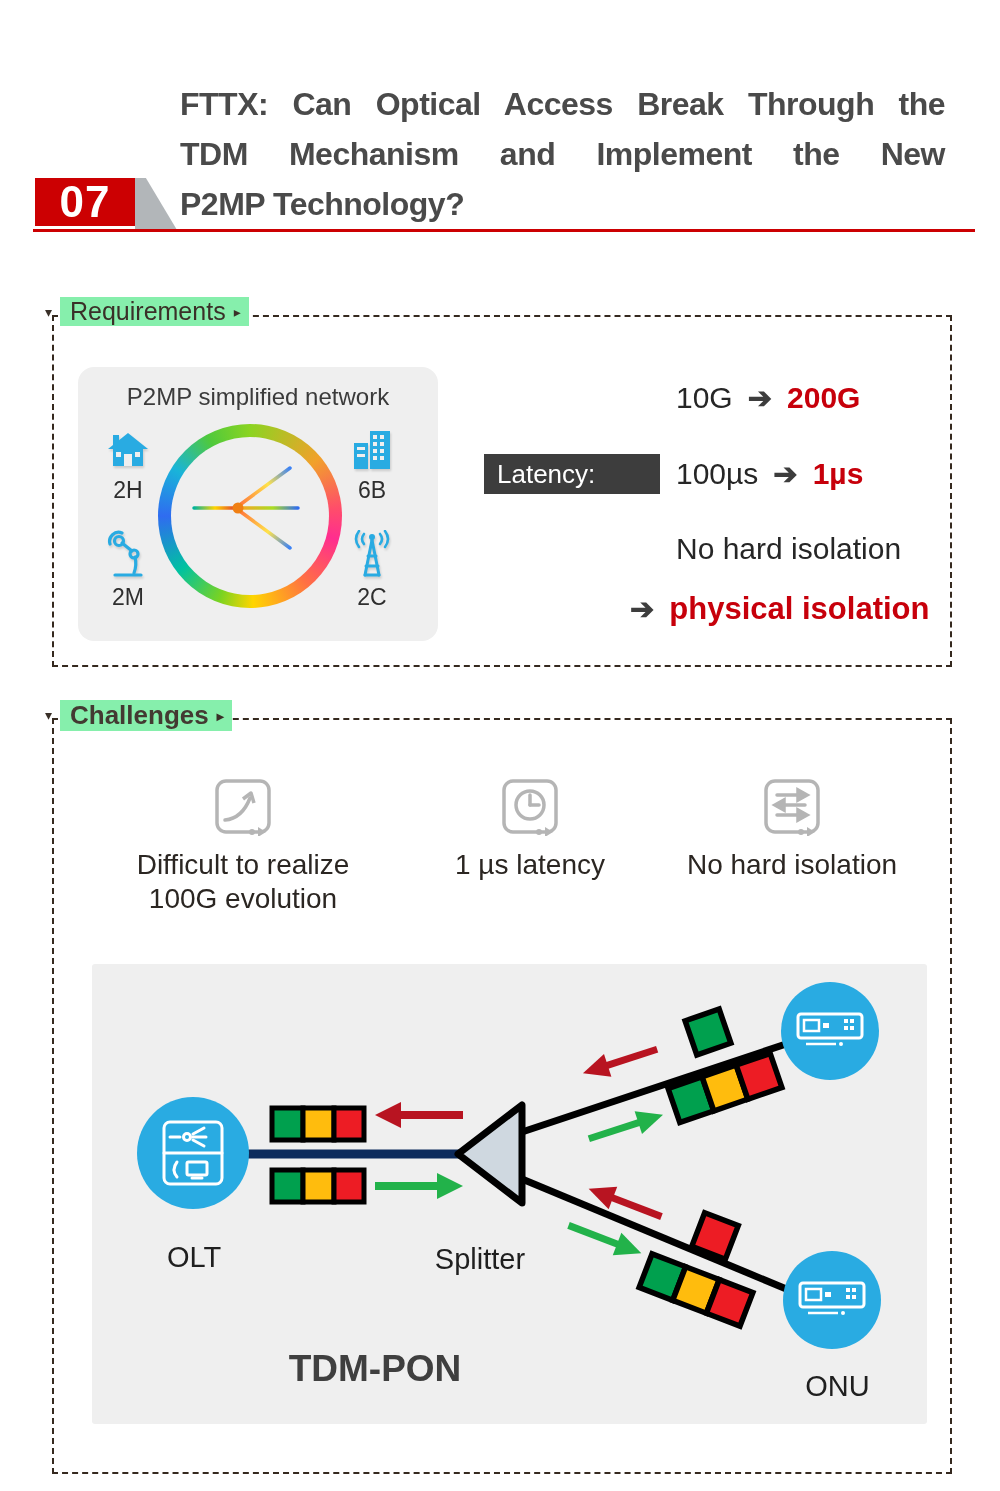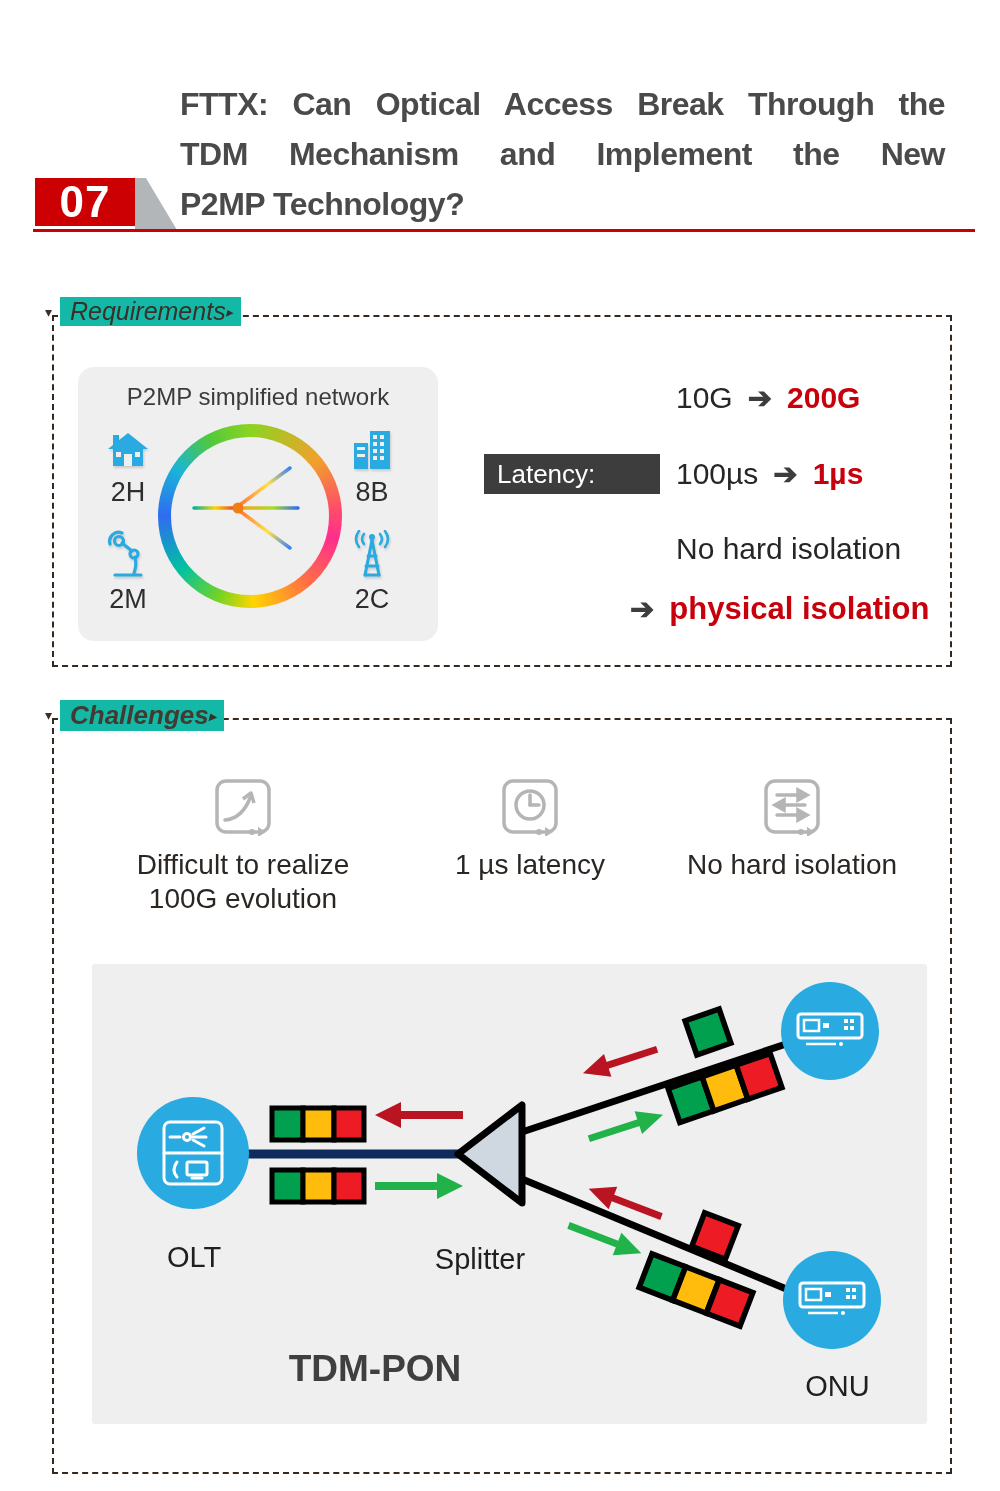--- a/index.html
+++ b/index.html
@@ -19,41 +19,41 @@
     justify-content:center;letter-spacing:1px;}
   .gray-flag{left:135px;top:178px;width:42px;height:52px;background:#b2b6b9;
     clip-path:polygon(0 0,26% 0,100% 100%,0 100%);}
   .page-title{left:180px;top:79px;width:765px;font-size:32px;font-weight:bold;
     color:var(--title-ink);line-height:50px;letter-spacing:-0.5px;}
   .t-just{text-align:justify;text-align-last:justify;}
   .red-rule{left:33px;top:229px;width:942px;height:3px;background:var(--red-box);}
 
   
   .section{position:absolute;left:52px;width:896px;border:2px dashed var(--border-ink);}
-  .section-label{position:absolute;top:-20px;left:6px;background:#14b8a6;
+  .section-label{position:absolute;top:-20px;left:6px;background:#86efac;
     padding:0 8px 0 10px;font-size:25px;color:#3a3028;display:flex;
-    align-items:center;gap:0;white-space:nowrap;font-style:italic;}
+    align-items:center;gap:8px;white-space:nowrap;}
   .section-label .mk{font-size:14px;color:#3a3028;}
   .mk-down{position:absolute;left:-9px;top:-13px;font-size:14px;color:#3a3028;}
   .bold{font-weight:bold;}
 
   
   .p2mp-card{left:24px;top:50px;width:360px;height:274px;background:var(--panel);
     border-radius:16px;}
   .p2mp-title{position:absolute;top:16px;left:0;width:100%;text-align:center;
     font-size:24px;color:#3b3b3b;}
   .ring{position:absolute;left:80px;top:57px;width:184px;height:184px;border-radius:50%;
     background:conic-gradient(from 0deg,#8bd421,#f1a12b 50deg,#ff4d6a 85deg,
       #ff2d8f 105deg,#ff7043 140deg,#ffd500 178deg,#7ad321 200deg,#00c2a0 232deg,
       #2f6cf0 270deg,#19b4d9 302deg,#4fc93c 332deg,#8bd421 360deg);}
   .ring-hole{position:absolute;inset:13px;border-radius:50%;background:var(--panel);}
   .ring-center{position:absolute;left:80px;top:57px;width:184px;height:184px;}
   .node{position:absolute;width:64px;display:flex;flex-direction:column;
     align-items:center;gap:4px;}
-  .node .lbl{font-size:27px;color:#2e2e2e;}
+  .node .lbl{font-size:23px;color:#2e2e2e;}
   .node svg{filter:drop-shadow(1px 2px 1px rgba(0,0,0,0.15));}
   .node-2h{left:18px;top:62px;}  .node-2b{left:262px;top:60px;}
   .node-2m{left:18px;top:163px;} .node-2c{left:262px;top:163px;}
 
   .req-box{position:absolute;left:430px;width:176px;height:40px;background:var(--dark-box);
     color:#fff;font-size:26px;display:flex;align-items:center;padding-left:13px;
     box-sizing:border-box;}
   .req-vals{position:absolute;left:622px;height:40px;display:flex;align-items:center;
     gap:15px;font-size:30px;color:var(--ink);white-space:nowrap;}
   .arrow-glyph{color:#3d3d3d;font-size:29px;font-weight:bold;}
@@ -146,21 +146,21 @@
           <rect x="23" y="15" width="4" height="4"></rect>
             <rect x="30" y="15" width="4" height="4"></rect>
           <rect x="23" y="22" width="4" height="4"></rect>
             <rect x="30" y="22" width="4" height="4"></rect>
           <rect x="23" y="29" width="4" height="4"></rect>
             <rect x="30" y="29" width="4" height="4"></rect>
           <rect x="7" y="20" width="8" height="3"></rect>
             <rect x="7" y="27" width="8" height="3"></rect>
         </g>
       </svg>
-      <span class="lbl">8B</span>
+      <span class="lbl">6B</span>
     </div>
     <div class="node node-2m">
       <svg width="46" height="50" viewBox="0 0 46 50">
         <g fill="none" stroke="#29abe2" stroke-width="3.2" stroke-linecap="round">
           <line x1="10" y1="45" x2="36" y2="45"></line>
           <path d="M29 43 q3 -8 1 -16"></path>
           <circle cx="29" cy="24" r="4"></circle>
           <path d="M27 21 L17 13"></path>
           <circle cx="14" cy="11" r="4.5"></circle>
           <path d="M17 3 A9 9 0 0 0 5 14"></path>

